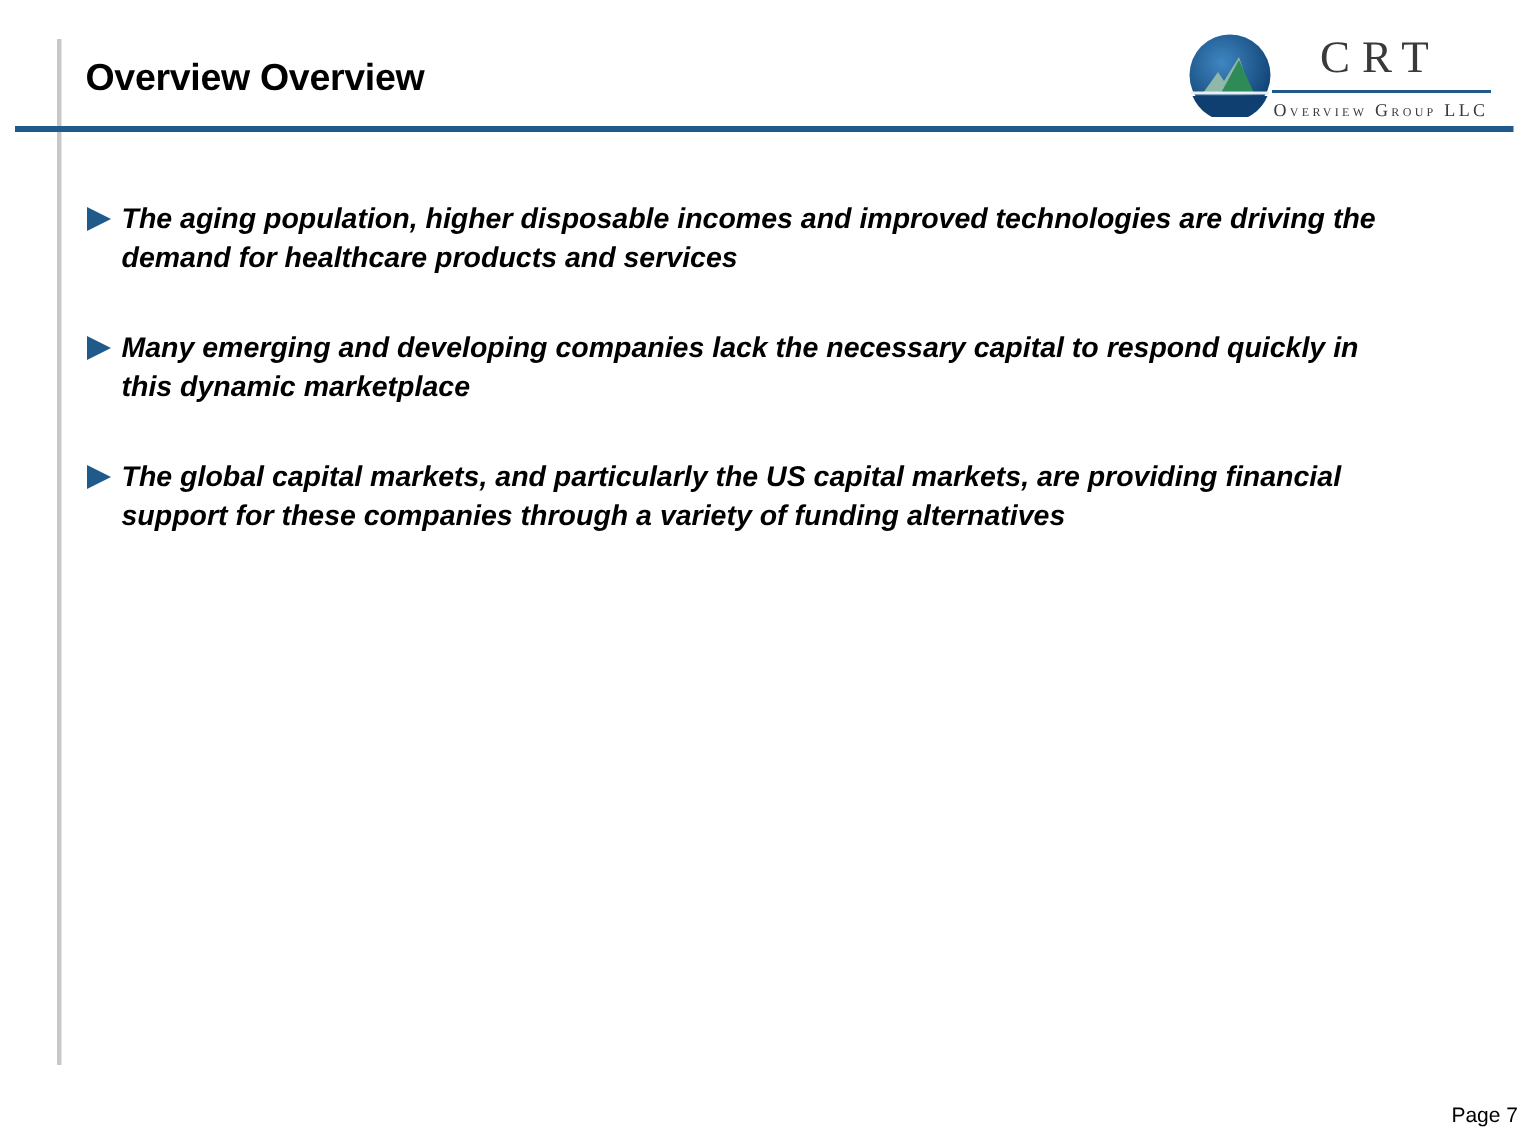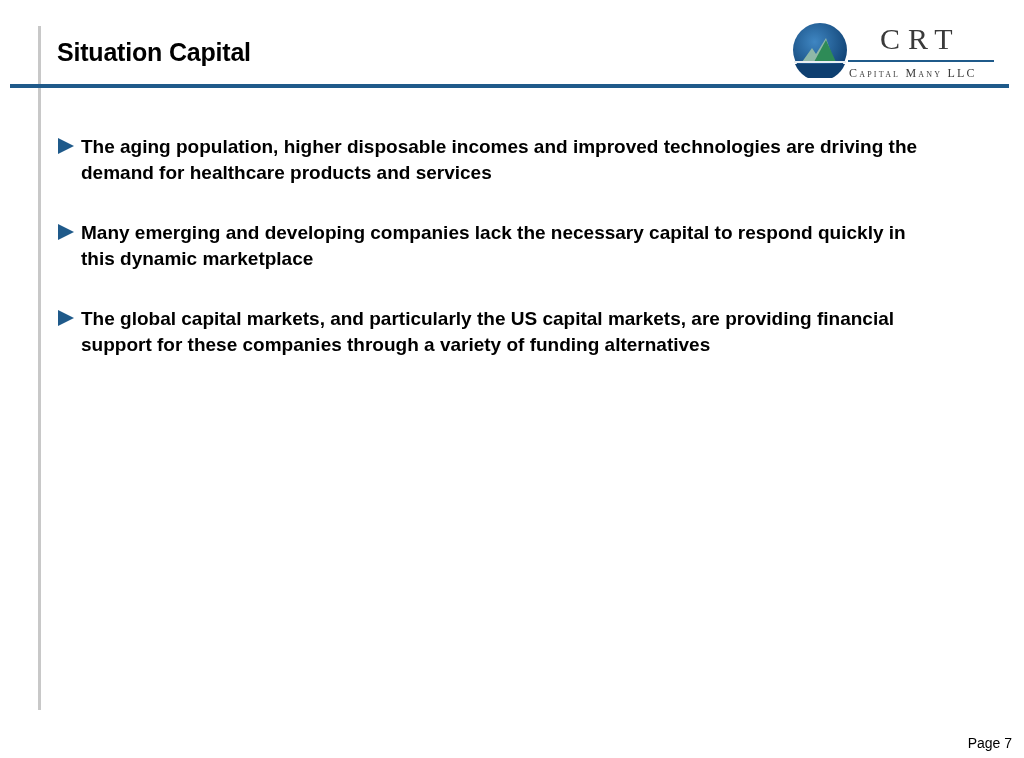--- a/index.html
+++ b/index.html
@@ -40,55 +40,55 @@
       position: absolute; left: 57px; top: 46px;
       font-family: "Liberation Serif", serif; font-size: 12px; letter-spacing: 2.2px;
       color: #3a3a3a; font-variant: small-caps;
     }
     .bullets {
       position: absolute; left: 58px; top: 134px; width: 870px;
       list-style: none; margin: 0; padding: 0;
     }
     .bullet {
       position: relative; padding-left: 23px; margin-bottom: 35px;
-      font-size: 19px; font-weight: bold; line-height: 25.5px; color: #000;
+      font-size: 19px; font-weight: bold; line-height: 25.5px; color: #000; font-style: italic;
     }
     .bullet .arrow {
       position: absolute; left: 0; top: 4px; width: 0; height: 0;
       border-top: 8px solid transparent; border-bottom: 8px solid transparent;
       border-left: 16px solid #1f5a8a;
     }
     .footer {
       position: absolute; right: 12px; top: 735px;
       font-size: 14px; color: #000;
     }
   </style>
 </head>
 <body>
 
 <div class="vrule"></div>
-<div class="title">Situation Capital</div>
+<div class="title">Overview Overview</div>
 
 <div class="logo">
   <svg class="globe" viewBox="0 0 56 56">
     <defs>
       <radialGradient id="g1" cx="40%" cy="35%" r="70%">
         <stop offset="0%" stop-color="#3f86c2"></stop>
         <stop offset="100%" stop-color="#0e3f70"></stop>
       </radialGradient>
     </defs>
     <circle cx="28" cy="28" r="27" fill="url(#g1)"></circle>
     <polygon points="10,40 20,26 24,32 34,16 42,40" fill="#8fb8a8"></polygon>
     <polygon points="22,40 34,18 44,40" fill="#2e8b57"></polygon>
     <rect x="2" y="39" width="52" height="2" fill="#e8eef3"></rect>
     <path d="M3,42 A27,27 0 0 0 53,42 Z" fill="#0e3f70"></path>
   </svg>
   <div class="crt">CRT</div>
   <div class="line"></div>
-  <div class="sub">Capital Many LLC</div>
+  <div class="sub">Overview Group LLC</div>
 </div>
 
 <div class="hrule"></div>
 
 <ul class="bullets">
   <li class="bullet">
     <span class="arrow"></span>
     <span>The aging population, higher disposable incomes and improved technologies are driving the demand for healthcare products and services</span>
   </li>
   <li class="bullet">

